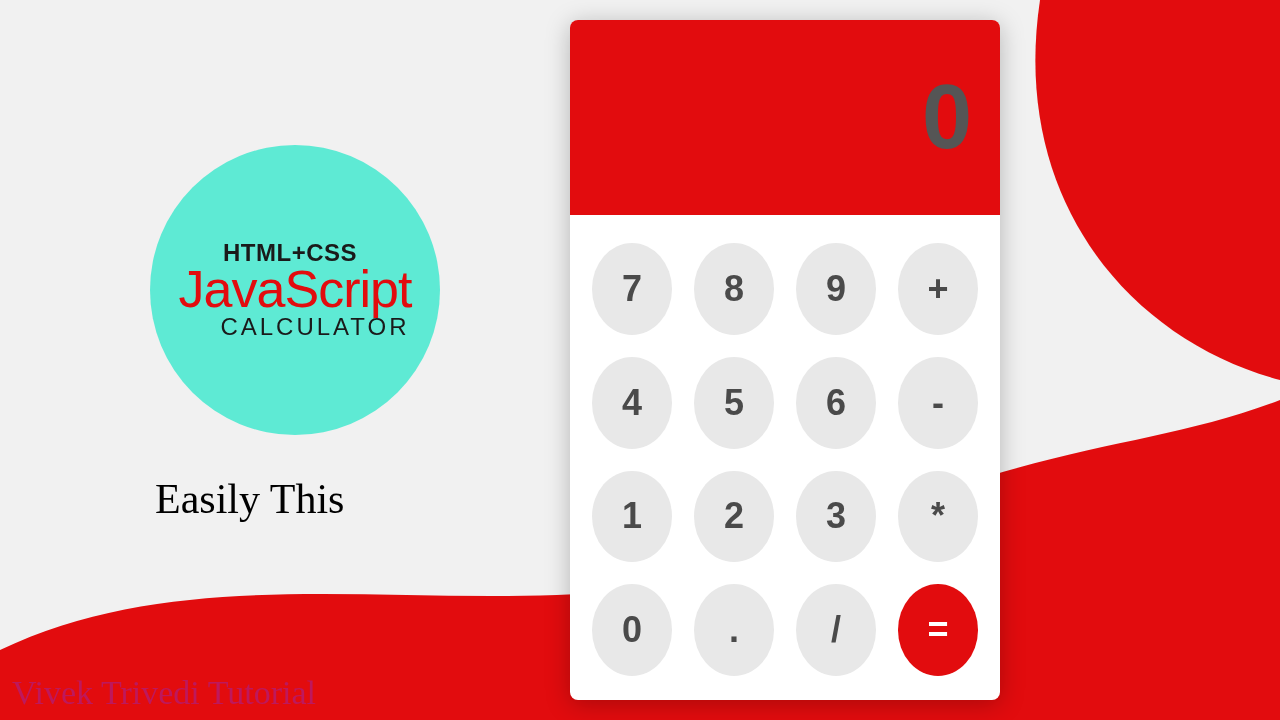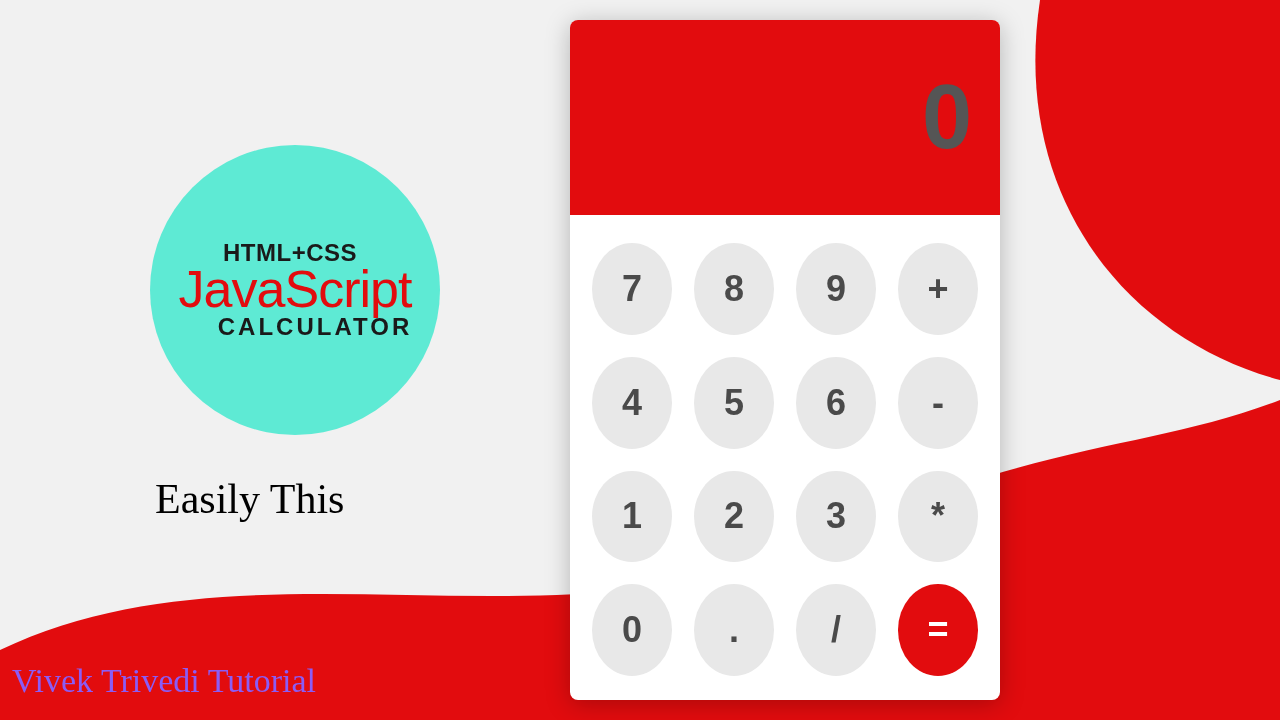--- a/index.html
+++ b/index.html
@@ -43,44 +43,44 @@
   }
   .logo-main {
     font-size: 52px;
     color: #e20c0e;
     font-family: Liberation Sans, sans-serif;
     letter-spacing: -1px;
     margin-bottom: -6px;
   }
   .logo-bottom {
     font-size: 24px;
-    font-weight: bold;
+    font-weight: normal;
     color: #1a1a1a;
     letter-spacing: 3px;
     margin-left: 40px;
   }
   .tagline {
     position: absolute;
     left: 155px;
     top: 475px;
     z-index: 2;
     font-family: 'Palatino Linotype', 'Book Antiqua', Palatino, Georgia, serif;
     font-size: 42px;
     color: #000;
     line-height: 1.15;
     text-align: left;
   }
   .footer-credit {
     position: absolute;
     left: 12px;
-    bottom: 20px;
+    bottom: 8px;
     z-index: 3;
     font-family: 'Times New Roman', Times, serif;
     font-size: 34px;
-    color: #8b5cf6;
+    color: #be185d;
   }
   .calculator {
     position: absolute;
     left: 570px;
     top: 20px;
     width: 430px;
     height: 680px;
     background: #ffffff;
     border-radius: 8px;
     box-shadow: 0 4px 25px rgba(0,0,0,0.25);

